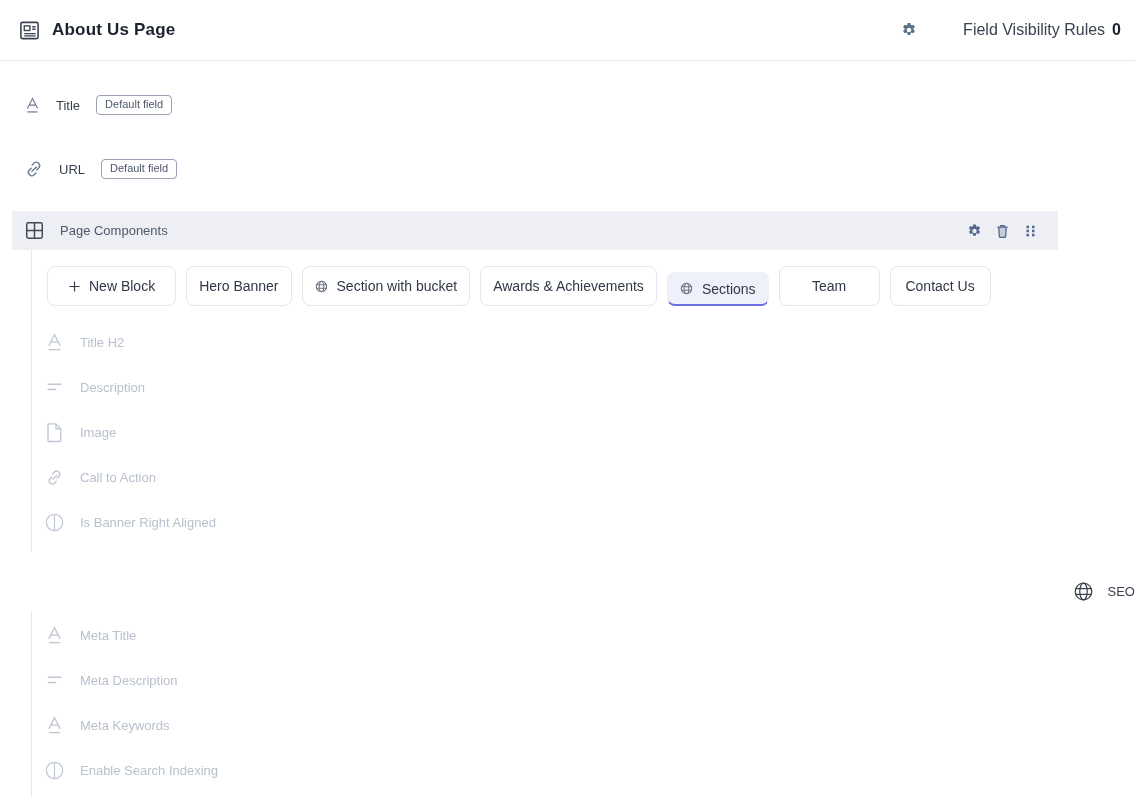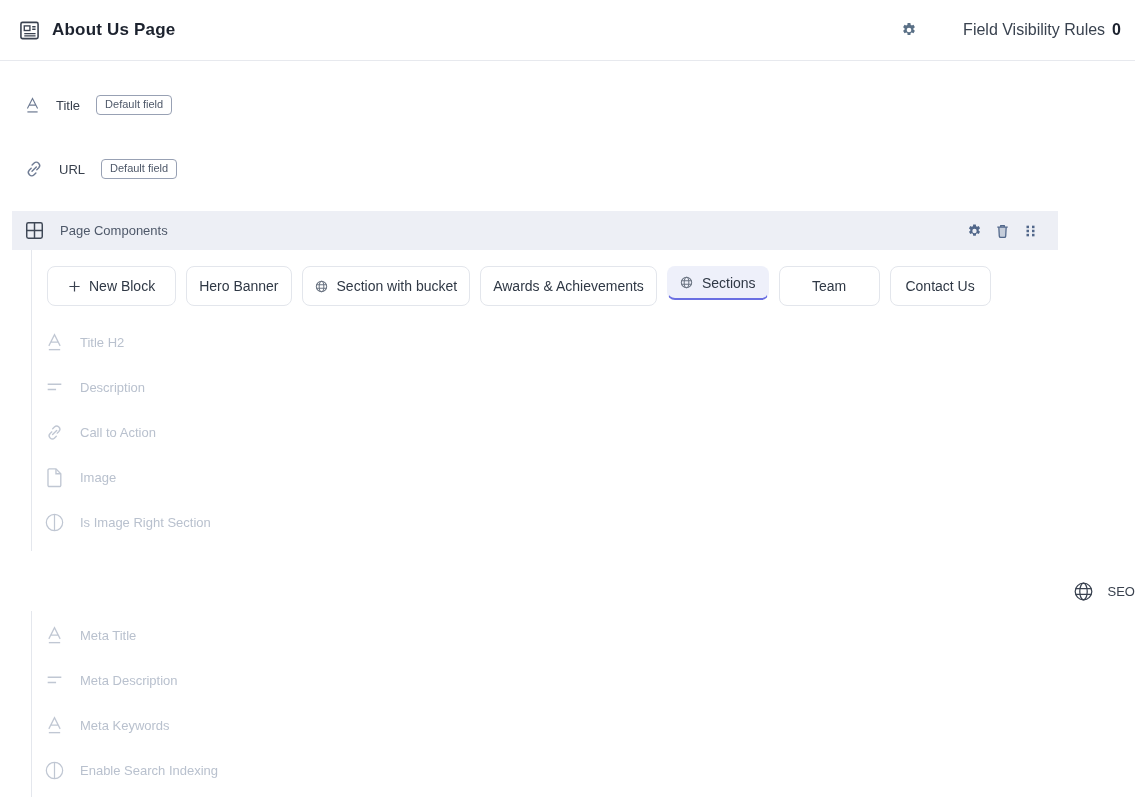--- a/index.html
+++ b/index.html
@@ -29,21 +29,21 @@
   .group-bar { margin:26px 0 0 12px; width:1046px; height:39px; background:#edeff5;
     display:flex; align-items:center; padding:0 20px 0 12px; }
   .group-bar .g-icon { width:21px; height:21px; color:#3f4856; margin-right:15px; display:flex; }
   .group-bar .g-label { font-size:13px; color:#4e5869; }
   .bar-actions { margin-left:auto; display:flex; align-items:center; gap:13px; }
   .bar-actions .act { width:15px; height:16px; color:#51678a; cursor:pointer; display:flex; }
 
   .group-content { margin-left:31px; border-left:1px solid #e4e7ed; padding:16px 0 6px 13px; }
 
   
-  .tabs { display:flex; gap:10px; margin-left:2px; }
+  .tabs { display:flex; align-items:flex-end; gap:10px; margin-left:2px; }
   .tab { height:40px; min-width:101px; padding:0 12px; background:#fff;
     border:1px solid #e3e6ec; border-radius:8px; font-size:14px; color:#2f3845;
     font-family:"Liberation Sans", sans-serif; display:flex; align-items:center;
     justify-content:center; gap:9px; cursor:pointer; white-space:nowrap; }
   .tab.selected { background:#eef0fa; border-color:transparent;
     border-bottom:2px solid #6a6fe2; height:34px; }
   .tab .tab-globe { width:13px; height:13px; color:#6b7482; display:flex; flex:none; }
   .tab.new-block { gap:8px; padding:0 20px; min-width:0; }
   .tab .plus { width:13px; height:13px; color:#3a4250; display:flex; }
 
@@ -200,45 +200,45 @@
       <div class="sub-row">
         <span class="s-icon">
           <svg viewBox="0 0 18 20" fill="none" stroke="currentColor" stroke-width="1.4">
             <path d="M2.5 7h13M2.5 12h8"></path>
           </svg>
         </span>
         <span class="s-label">Description</span>
       </div>
       <div class="sub-row">
         <span class="s-icon">
+          <svg viewBox="0 0 18 20" fill="none" stroke="currentColor" stroke-width="1.3">
+            <path d="M4 1.8h6.4L15 6.4v11a1.2 1.2 0 0 1-1.2 1.2H4A1.2 1.2 0 0 1 2.8 17.4V3a1.2 1.2 0 0 1 1.2-1.2z"></path>
+            <path d="M10.4 1.8v4.6H15"></path>
+          </svg>
+        </span>
+        <span class="s-label">Image</span>
+      </div>
+      <div class="sub-row">
+        <span class="s-icon">
           <svg viewBox="0 0 20 20" fill="none" stroke="currentColor" stroke-width="1.4" stroke-linecap="round">
             <path d="M8 12.2 12.3 7.9"></path>
             <path d="M7.2 9.3 5.4 11a3.3 3.3 0 0 0 4.7 4.7l1.8-1.8"></path>
             <path d="M12.8 10.7 14.6 9a3.3 3.3 0 0 0-4.7-4.7L8.1 6.1"></path>
           </svg>
         </span>
         <span class="s-label">Call to Action</span>
       </div>
       <div class="sub-row">
         <span class="s-icon">
-          <svg viewBox="0 0 18 20" fill="none" stroke="currentColor" stroke-width="1.3">
-            <path d="M4 1.8h6.4L15 6.4v11a1.2 1.2 0 0 1-1.2 1.2H4A1.2 1.2 0 0 1 2.8 17.4V3a1.2 1.2 0 0 1 1.2-1.2z"></path>
-            <path d="M10.4 1.8v4.6H15"></path>
-          </svg>
-        </span>
-        <span class="s-label">Image</span>
-      </div>
-      <div class="sub-row">
-        <span class="s-icon">
           <svg viewBox="0 0 20 20" fill="none" stroke="currentColor" stroke-width="1.3">
             <circle cx="10" cy="10" r="8.6"></circle>
             <path d="M10 1.4v17.2"></path>
           </svg>
         </span>
-        <span class="s-label">Is Image Right Section</span>
+        <span class="s-label">Is Banner Right Aligned</span>
       </div>
     </div>
 </div>
 
 <div class="seo-head">
   <span class="g-icon">
     <svg viewBox="0 0 22 22" fill="none" stroke="currentColor" stroke-width="1.3">
       <circle cx="11" cy="11" r="8.7"></circle>
       <ellipse cx="11" cy="11" rx="3.9" ry="8.7"></ellipse>
       <path d="M2.7 8h16.6M2.7 14h16.6"></path>

